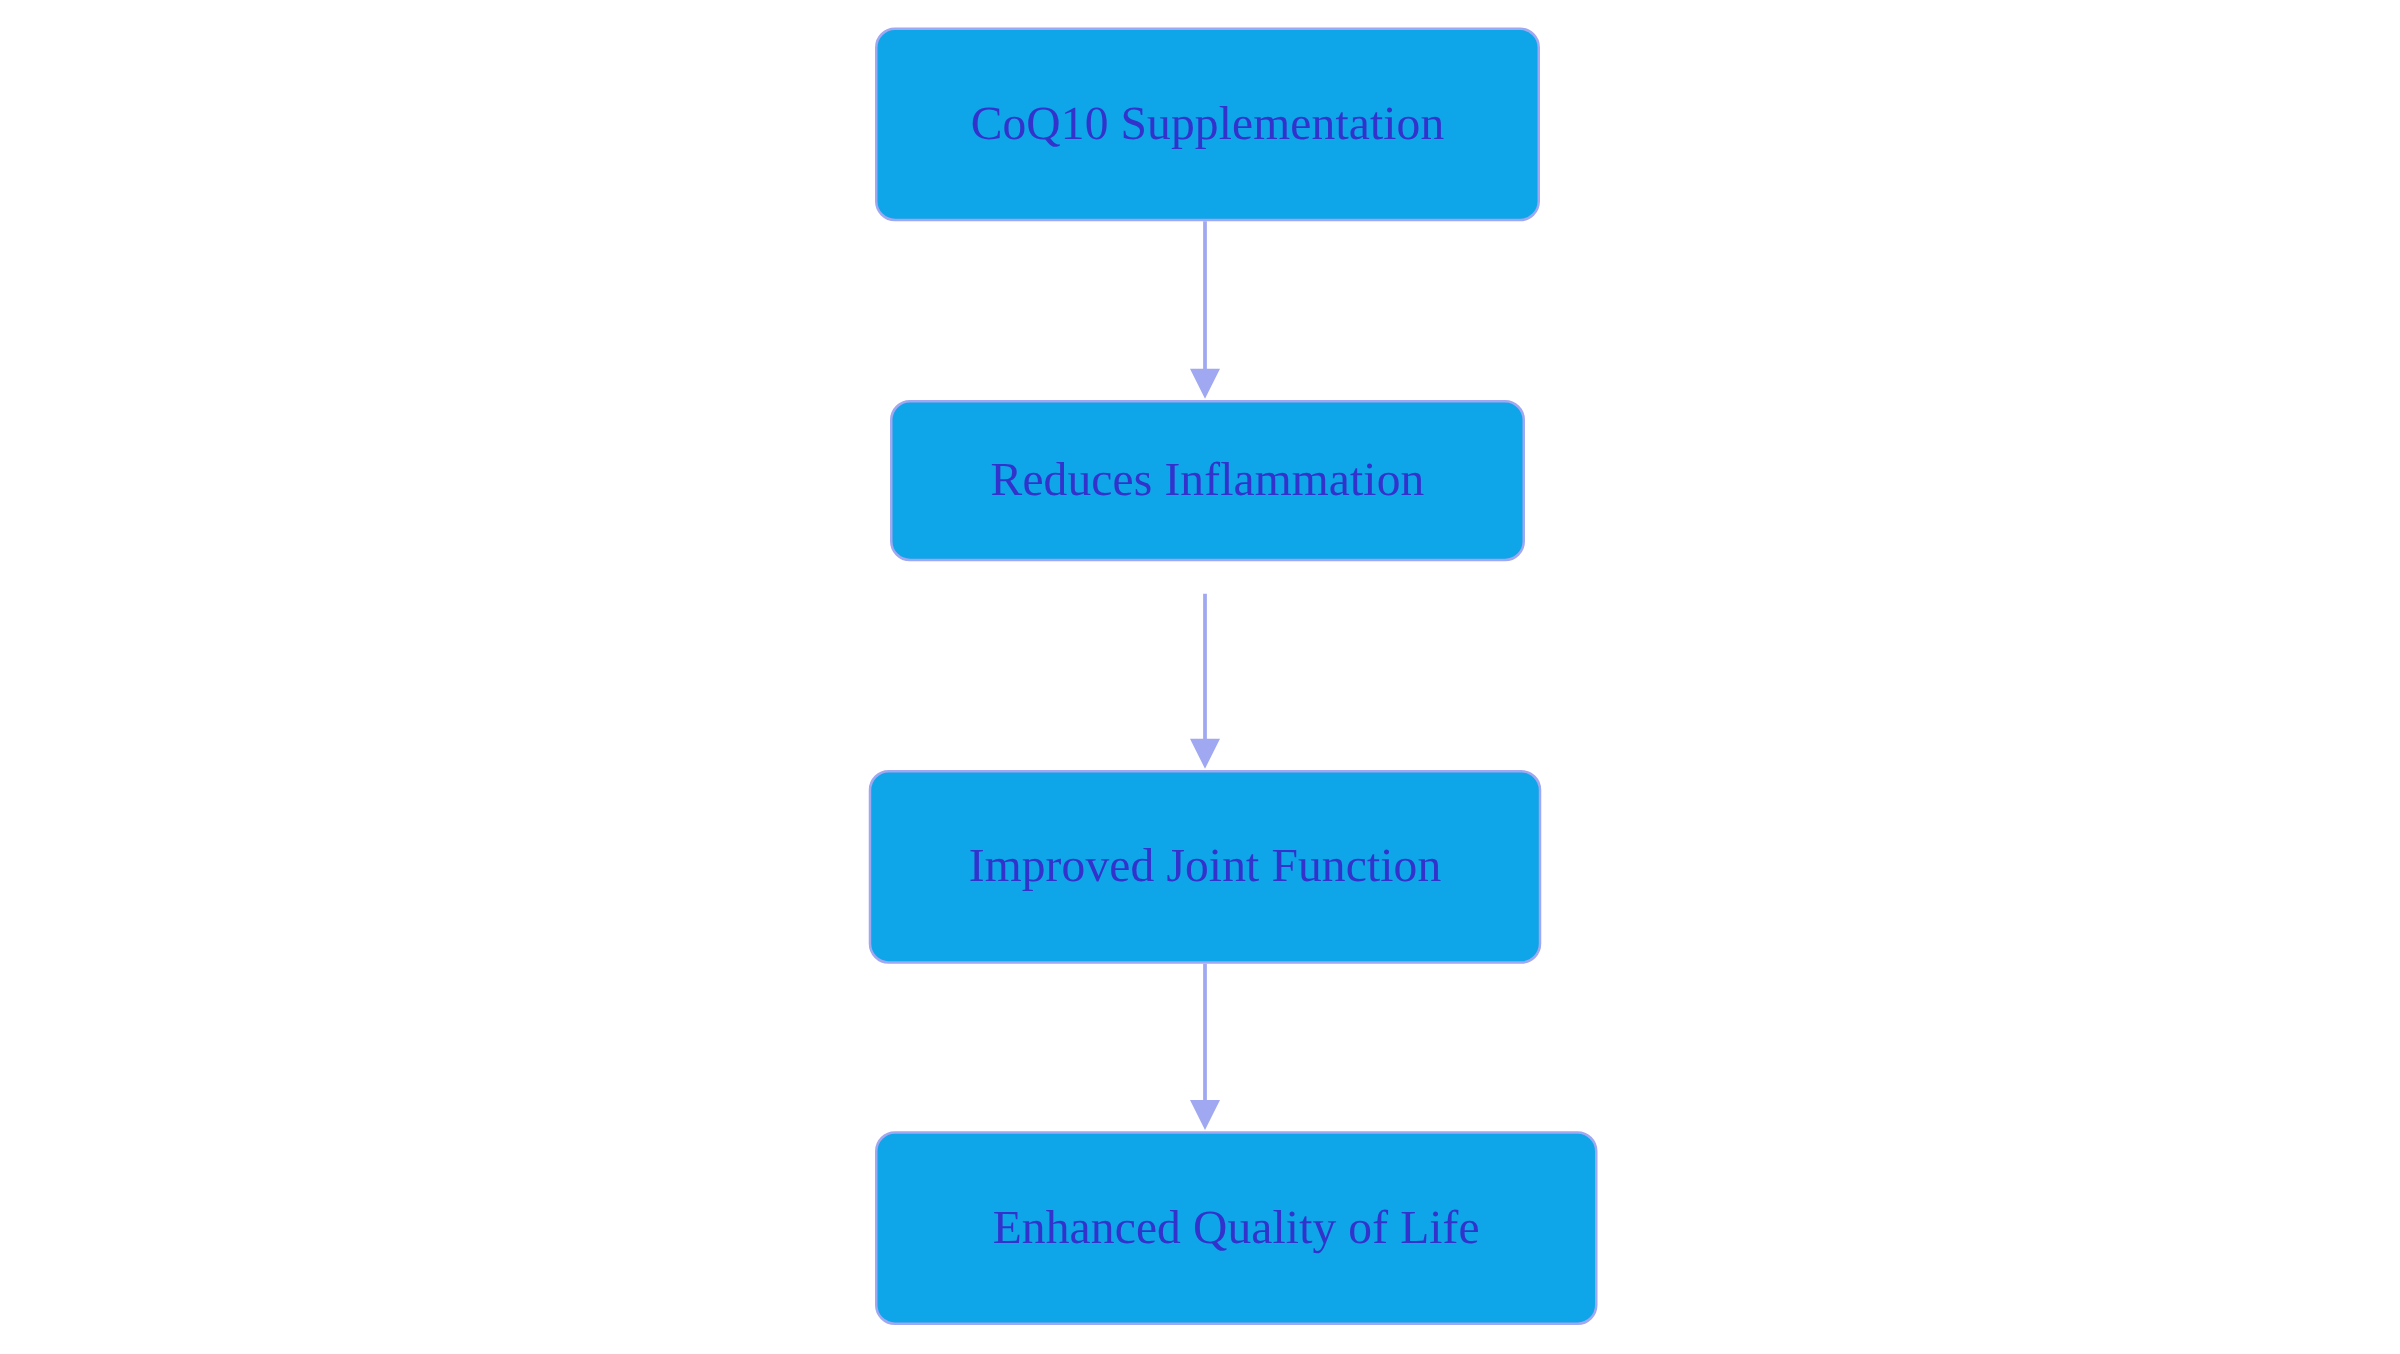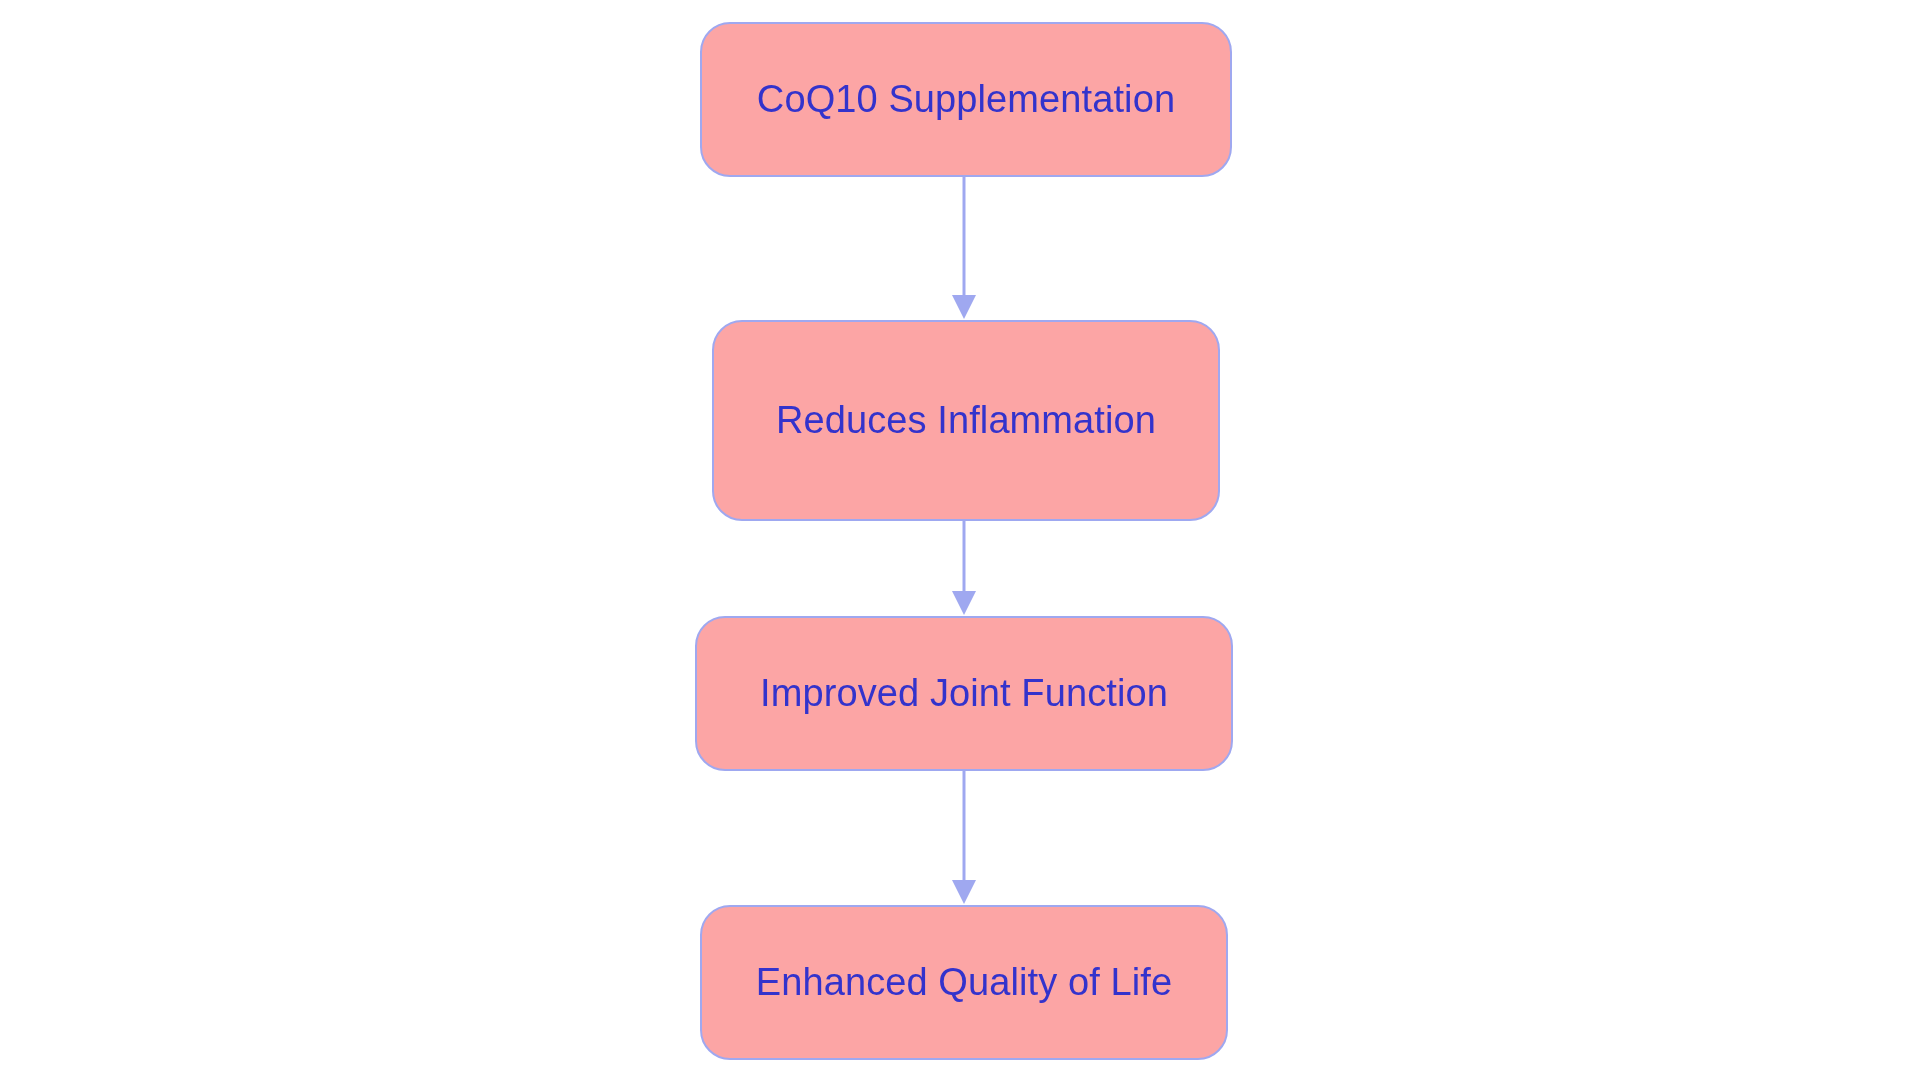--- a/index.html
+++ b/index.html
@@ -18,33 +18,34 @@
   #flowchart-canvas {
     position: relative;
     width: 1920px;
     height: 1083px;
     background: #ffffff;
   }
 
   .flow-node {
     position: absolute;
     box-sizing: border-box;
-    background: #fca5a5;
+    background: #0ea5e9;
     border: 2px solid #9fa8f0;
-    border-radius: 30px;
+    border-radius: 16px;
     display: flex;
     align-items: center;
     justify-content: center;
     color: #3333cc;
     font-size: 38px;
     font-weight: 400;
     letter-spacing: 0.1px;
     line-height: 1.1;
     white-space: nowrap;
     user-select: none;
+    font-family: Liberation Serif, serif;
   }
 
   .flow-node .node-label {
     display: block;
     color: #3333cc;
   }
 
   .flow-edge {
     position: absolute;
     pointer-events: none;
@@ -78,25 +79,25 @@
     <svg width="32" height="134" viewBox="0 0 32 134" xmlns="http://www.w3.org/2000/svg">
       <line x1="16" y1="0" x2="16" y2="114" stroke="#9fa8f0" stroke-width="3"></line>
       <polygon points="16,133 4,109 28,109" fill="#9fa8f0"></polygon>
     </svg>
   </div>
 
   <div class="flow-node" style="left:700px; top:22px; width:532px; height:155px;">
     <span class="node-label">CoQ10 Supplementation</span>
   </div>
 
-  <div class="flow-node" style="left:712px; top:320px; width:508px; height:201px;">
+  <div class="flow-node" style="left:712px; top:320px; width:508px; height:129px;">
     <span class="node-label">Reduces Inflammation</span>
   </div>
 
   <div class="flow-node" style="left:695px; top:616px; width:538px; height:155px;text-align:center;">
     <span class="node-label">Improved Joint Function</span>
   </div>
 
-  <div class="flow-node" style="left:700px; top:905px; width:528px; height:155px;">
+  <div class="flow-node" style="left:700px; top:905px; width:578px; height:155px;">
     <span class="node-label">Enhanced Quality of Life</span>
   </div>
 
 </div>
 
 </body></html>

